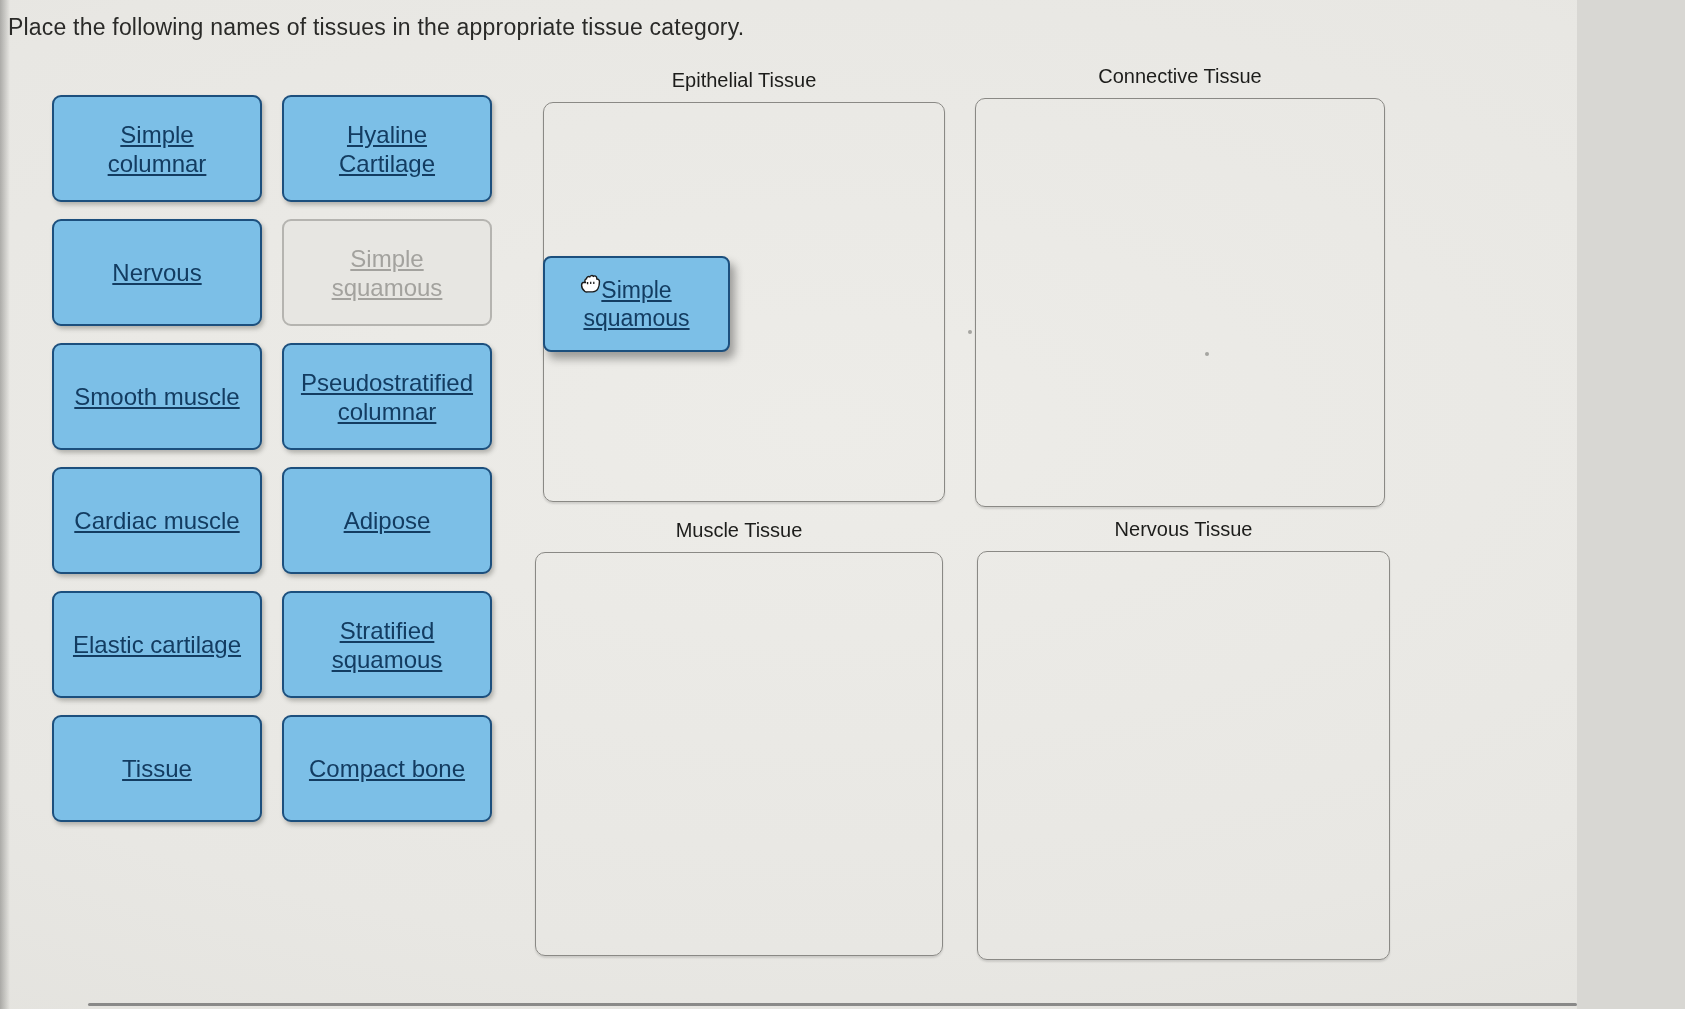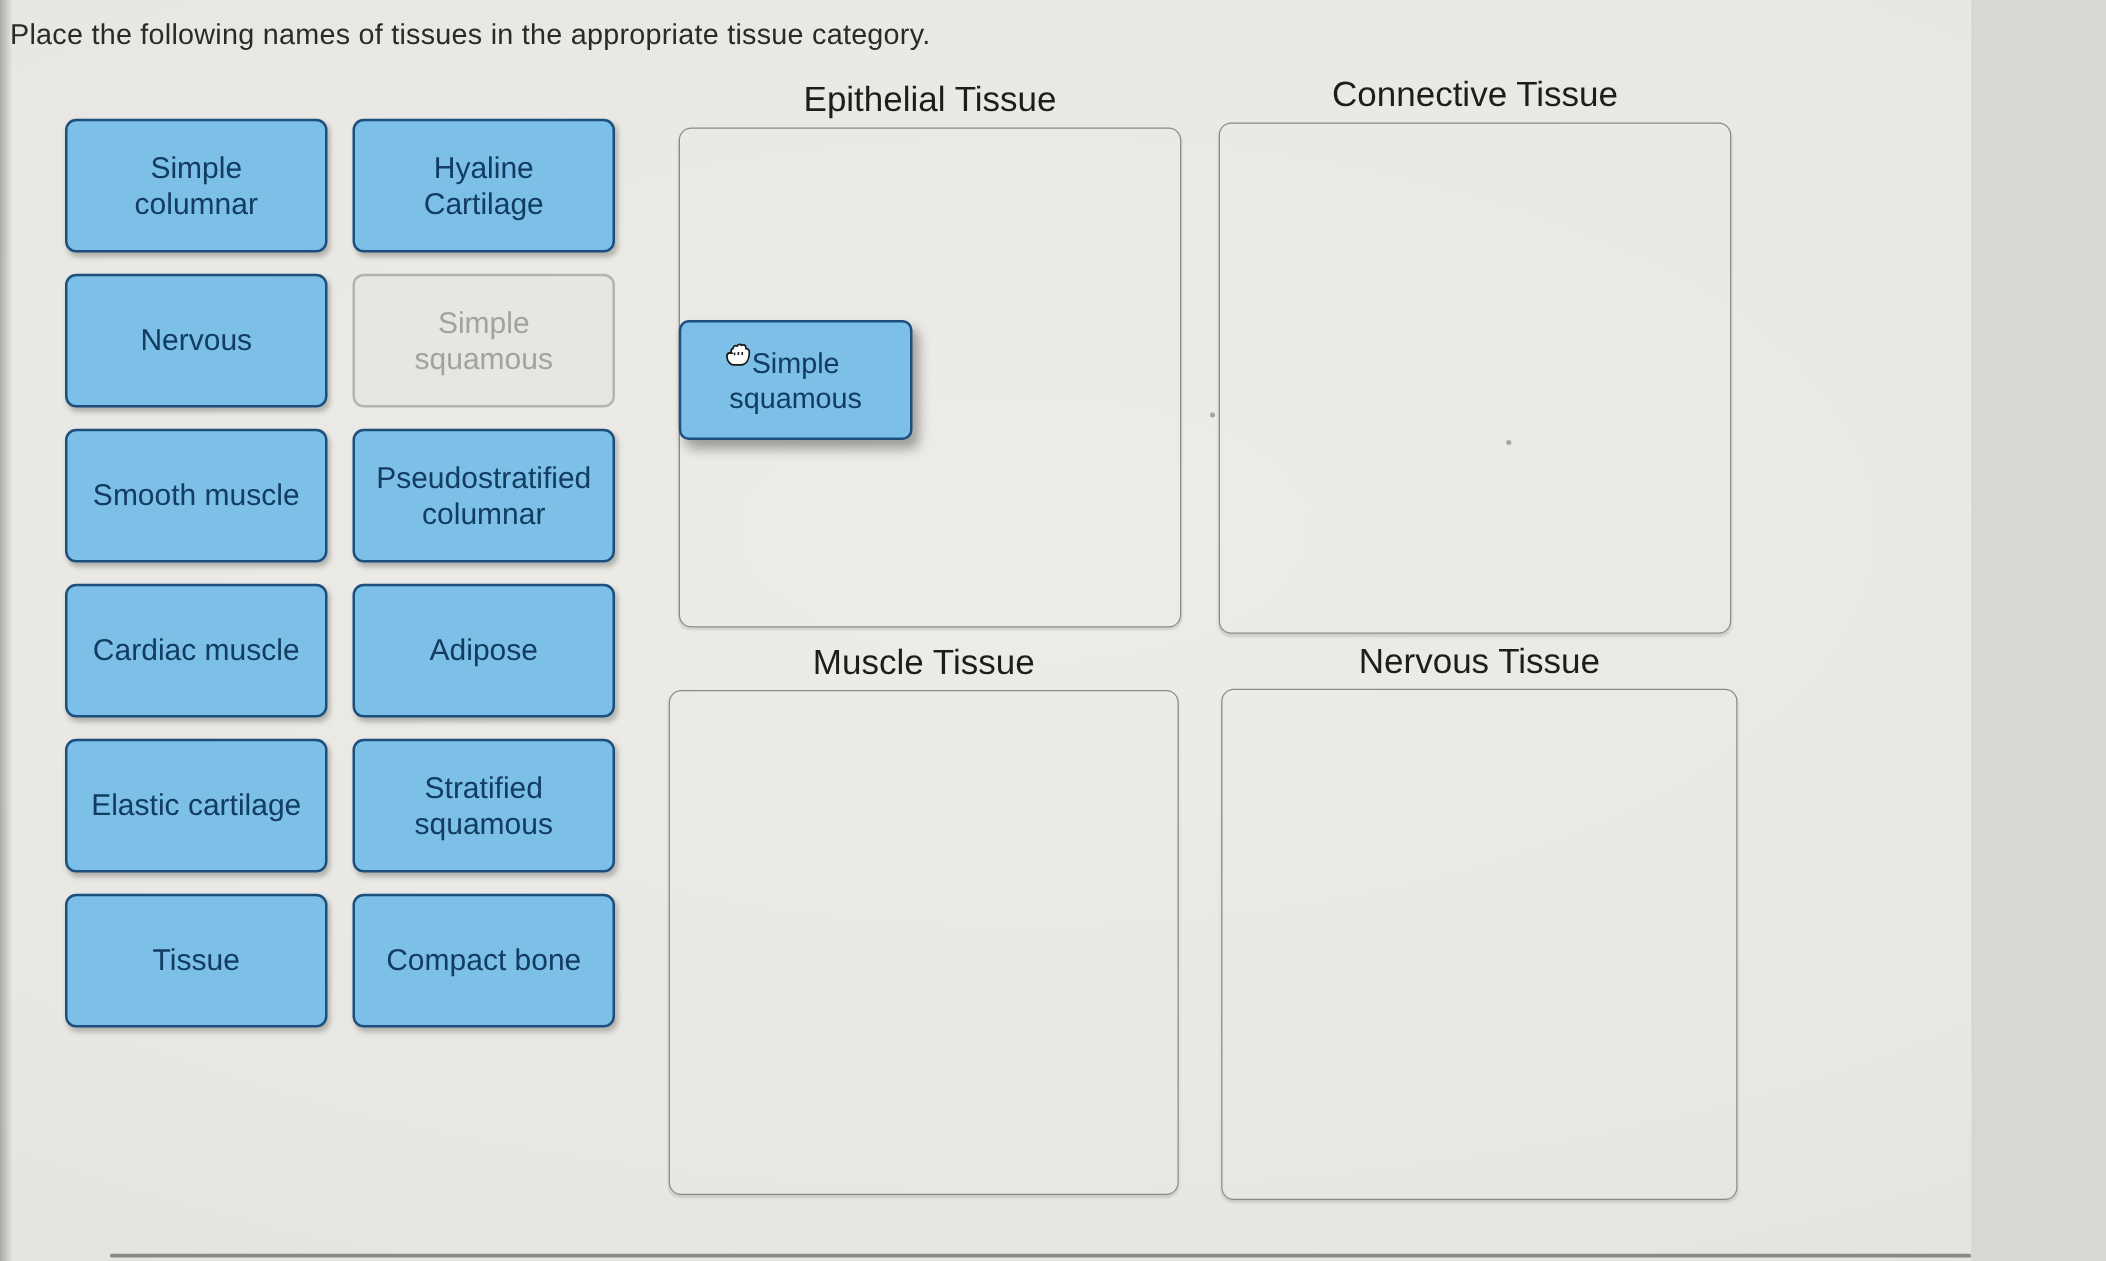--- a/index.html
+++ b/index.html
@@ -25,31 +25,32 @@
   .chip {
     display: flex; align-items: center; justify-content: center;
     text-align: center; white-space: pre-line;
     background: var(--chip-blue, #7cbfe7);
     border: 2px solid var(--chip-border, #1c4f7d);
     border-radius: 9px;
     color: var(--chip-text, #133c61);
     font-size: 24px; line-height: 29px;
     box-shadow: 2px 3px 4px rgba(110,110,105,0.45);
     cursor: default;
+    text-decoration: underline;
   }
   .chip.ghost {
     background: var(--ghost-bg, #e7e6e2);
     border-color: var(--ghost-border, #b5b4b0);
     color: var(--ghost-text, #a3a29e);
     box-shadow: none;
   }
   
   .cat { position: absolute; }
   .cat-label {
-    text-align: center; font-size: 28px; line-height: 32px;
+    text-align: center; font-size: 20px; line-height: 32px;
     color: var(--heading-text, #1d1d1b); margin-bottom: 6px;
   }
   .dropzone {
     border: 1.5px solid var(--box-border, #8a8985); border-radius: 10px;
     box-shadow: 0 2px 2px rgba(0,0,0,0.12);
   }
   #cat-epithelial { left: 543px; top: 64px;  width: 402px; }
   #cat-epithelial .dropzone { height: 400px; }
   #cat-connective { left: 975px; top: 60px;  width: 410px; }
   #cat-connective .dropzone { height: 409px; }

